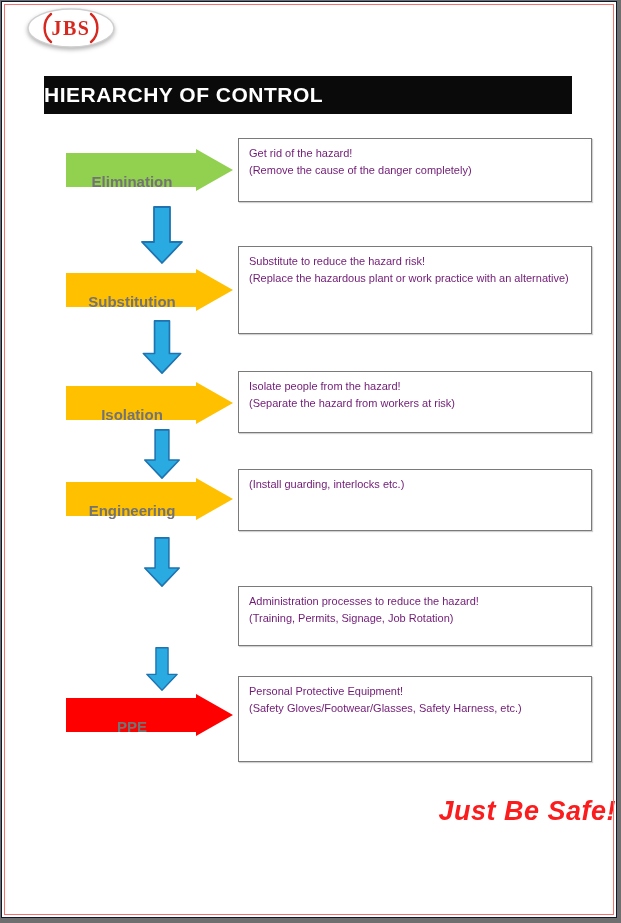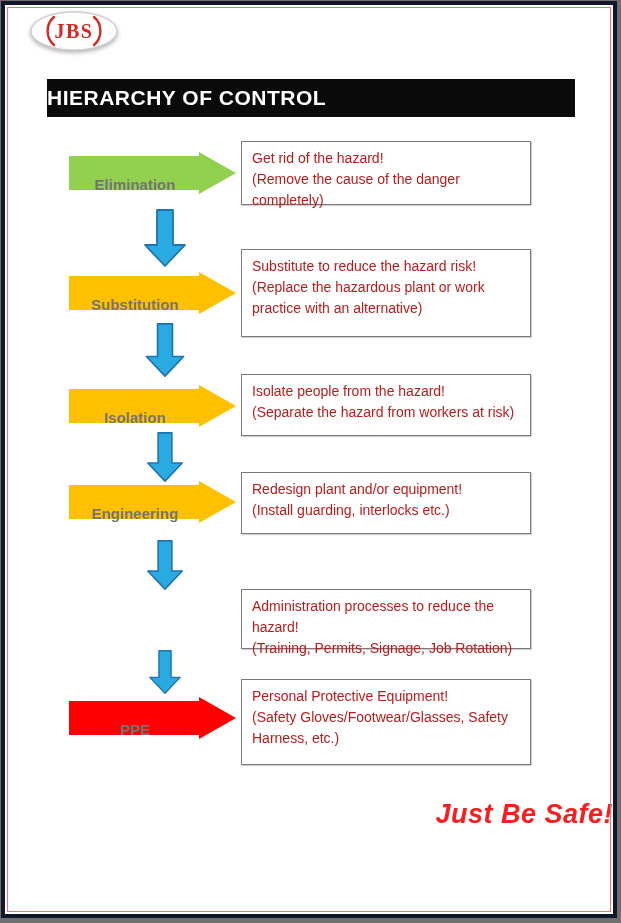--- a/index.html
+++ b/index.html
@@ -1,30 +1,30 @@
 <!DOCTYPE html>
 <html><head>
 <meta charset="utf-8">
 <style>
   html,body{margin:0;padding:0;background:#ffffff;}
   *{box-sizing:border-box;}
   body{font-family:"Liberation Sans",sans-serif;}
   .frame{position:relative;width:621px;height:923px;background:#6f6f6f;overflow:hidden;}
-  .paper{position:absolute;top:1px;left:1px;right:4px;bottom:5px;background:#ffffff;border:4px solid #0f172a;}
+  .paper{position:absolute;top:1px;left:1px;right:4px;bottom:5px;background:#ffffff;border:1px solid #0f172a;}
   .paper::after{content:"";position:absolute;inset:2px;border:1px solid #f6706c;pointer-events:none;}
   .logo{position:absolute;left:24px;top:5px;width:90px;height:42px;}
   .logo svg{filter:drop-shadow(0 2px 2px rgba(0,0,0,0.30));}
   .header-bar{position:absolute;left:42px;top:74px;width:528px;height:38px;background:#0a0a0a;
     color:#ffffff;font-size:21px;font-weight:bold;line-height:38px;letter-spacing:.5px;}
   .row-arrow{position:absolute;left:64px;width:168px;height:44px;}
   .row-arrow svg{position:absolute;inset:0;}
   .row-label{position:absolute;left:0;top:12px;width:132px;height:44px;line-height:44px;
     text-align:center;font-size:15px;font-weight:600;color:#737373;}
-  .desc-box{position:absolute;left:236px;width:290px;background:#fff;border:1px solid #7a7a7a;
-    box-shadow:1px 1px 1px rgba(0,0,0,.18);padding:6px 10px;color:#b91c1c;font-size:14px;line-height:1.5;}
+  .desc-box{position:absolute;left:236px;width:354px;background:#fff;border:1px solid #7a7a7a;
+    box-shadow:1px 1px 1px rgba(0,0,0,.18);padding:6px 10px;color:#701a75;font-size:11px;line-height:1.5;}
   .down-arrow{position:absolute;left:139px;width:42px;}
   .slogan{position:absolute;left:0;top:794px;width:100%;text-align:right;
     color:#fb1d1d;font-size:27px;font-weight:bold;font-style:italic;letter-spacing:.5px;}
 </style>
 </head>
 <body>
 
 <div class="frame">
   <div class="paper">
 
@@ -90,21 +90,20 @@
       </svg>
     </div>
 
     <div class="row-arrow" style="top:475px">
       <svg viewBox="0 0 168 44">
         <polygon points="0,5 130,5 130,1 167,22 130,43 130,39 0,39" fill="#FFC000"></polygon>
       </svg>
       <div class="row-label">Engineering</div>
     </div>
     <div class="desc-box" style="top:467px;height:62px">
-      <div>Redesign plant and/or equipment!</div>
       <div>(Install guarding, interlocks etc.)</div>
     </div>
 
     <div class="down-arrow" style="top:535px;height:50px">
       <svg viewBox="0 0 42 58" width="42" height="50">
         <polygon points="13,1 29,1 29,36 41,36 21,57 1,36 13,36" fill="#29ABE2" stroke="#1E73B0" stroke-width="1.8" stroke-linejoin="round"></polygon>
       </svg>
     </div>
 
     <div class="desc-box" style="top:584px;height:60px">

